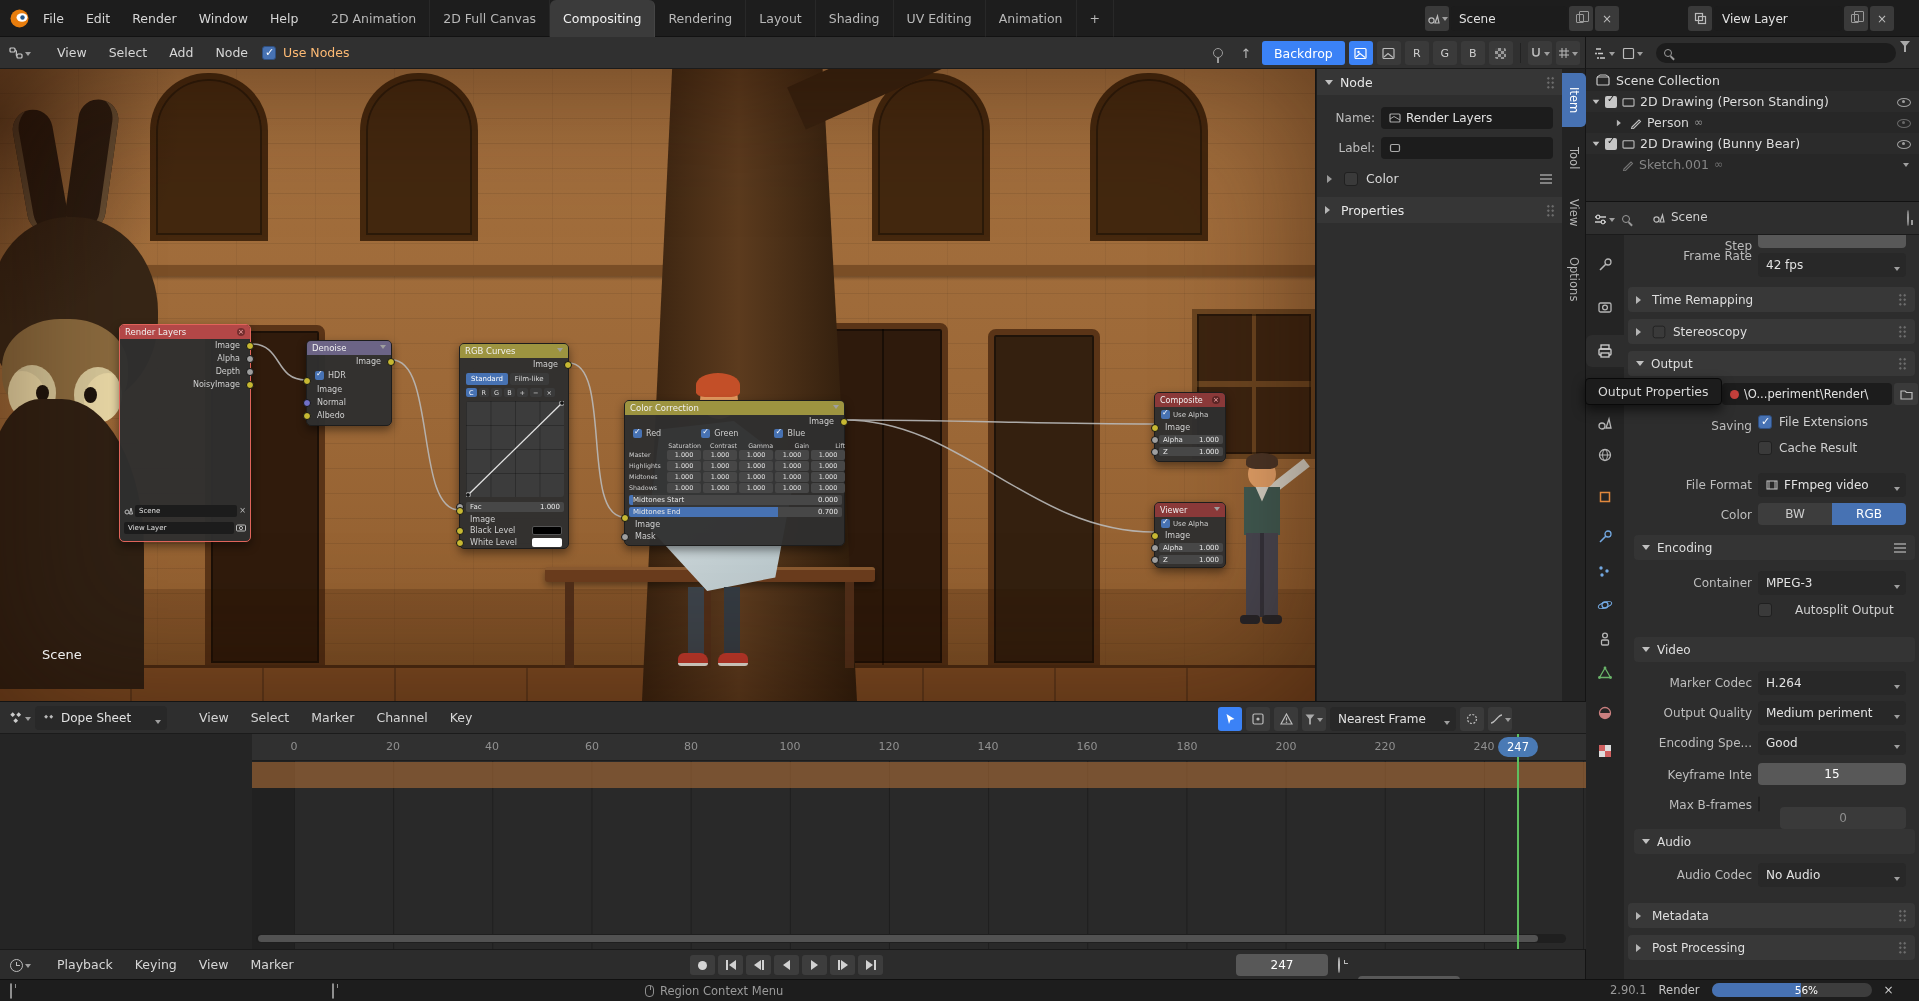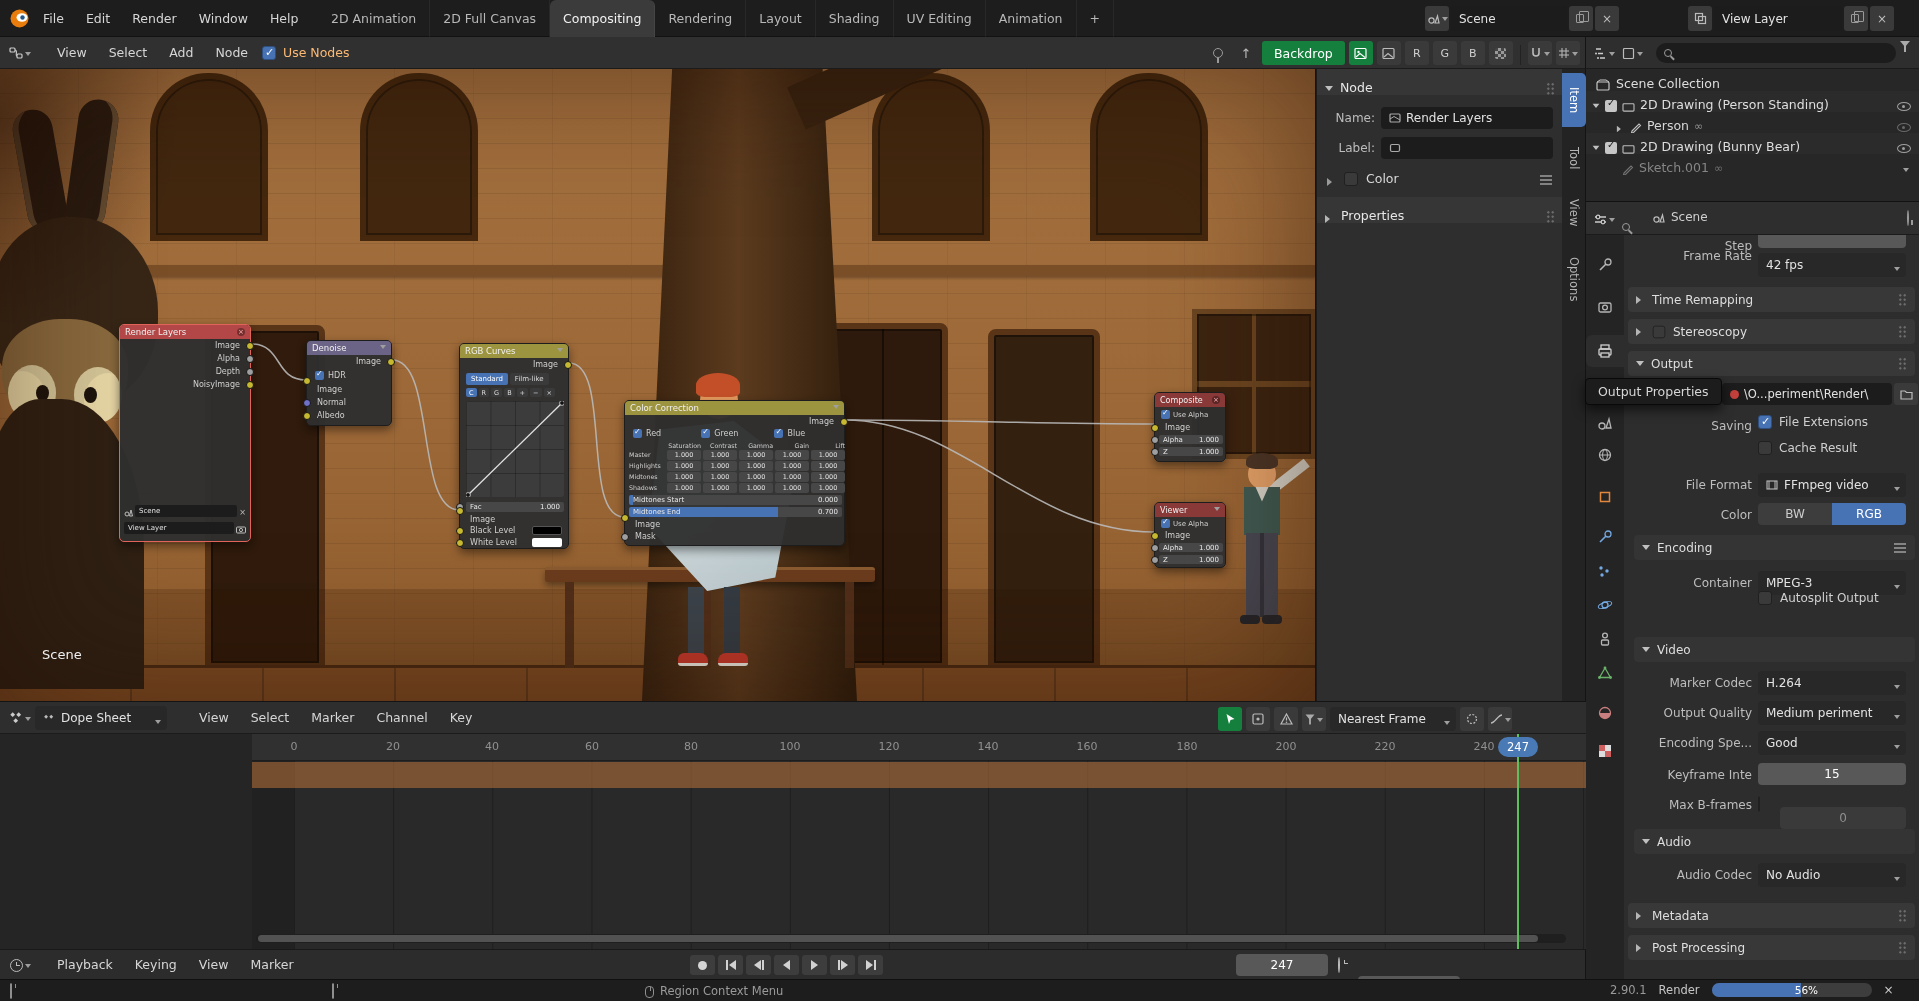--- a/index.html
+++ b/index.html
@@ -1,39 +1,39 @@
 <!DOCTYPE html>
 <html><head>
 <meta charset="utf-8">
 <style>
 *{margin:0;padding:0;box-sizing:border-box}
 body{font-family:"DejaVu Sans",sans-serif;background:#111}
 #app{position:relative;width:1919px;height:1001px;background:#1d1d1d;overflow:hidden;color:#d4d4d4;font-size:12px}
 .abs{position:absolute}
-.row{display:flex;align-items:flex-end}
+.row{display:flex;align-items:center}
 .mi{padding:0 11px;font-size:12.5px;color:#d6d6d6;line-height:32px;cursor:default}
 .cv{width:0;height:0;border:3.5px solid transparent;border-top:4.5px solid #9f9f9f;margin-top:4px}
 .tr{width:0;height:0;border:4px solid transparent;border-left:5px solid #b5b5b5}
 .td{width:0;height:0;border:4.5px solid transparent;border-top:5.5px solid #c0c0c0;margin-top:4px}
 .grip{width:9px;height:13px;opacity:.5;background-image:radial-gradient(#aaa 1px,transparent 1.3px);background-size:4.5px 4.5px}
 .dd{background:#282828;border-radius:4px;height:24px;display:flex;align-items:center;gap:6px;padding:0 20px 0 8px;font-size:12px;color:#e2e2e2;position:relative}
 .dd .cv{position:absolute;right:6px;top:10px}
 .sld{background:#585858;border-radius:4px;height:22px;display:flex;align-items:center;justify-content:center;font-size:12px;color:#fff;position:relative;overflow:hidden}
 .fld{background:#1c1c1c;border-radius:4px;height:22px;display:flex;align-items:center;gap:5px;padding:0 8px;font-size:12px;color:#e2e2e2}
 .chk{width:14px;height:14px;border-radius:3px;background:#3a3a3a;border:1px solid #202020;position:relative;flex:none}
 .chk.on{background:#4772b3;border-color:#2f4f80}
 .chk.on::after{content:"✓";position:absolute;left:2px;top:-1px;font-size:11px;color:#fff}
 .phead{background:#383838;border-radius:4px;height:25px;display:flex;align-items:center;gap:7px;padding:0 8px;font-size:12px;color:#dedede}
 .plabel{position:absolute;width:128px;text-align:right;font-size:12px;color:#bdbdbd;line-height:22px}
 .pw{position:absolute;left:134px;width:148px}
 .wtab{padding:0 13px;font-size:12.5px;color:#b8b8b8;line-height:37px;border-right:1px solid rgba(255,255,255,.05);cursor:default}
 .wtab.act{background:#3b3b3b;color:#f2f2f2;border-radius:6px 6px 0 0}
 .ibtn{height:24px;min-width:24px;border-radius:3px;display:flex;align-items:center;justify-content:center;gap:2px;color:#cfcfcf}
 .ibtn.dk{background:#3a3a3a}
-.ibtn.blue{background:#15803d;color:#fff}
+.ibtn.blue{background:#3b82f6;color:#fff}
 .vtab{position:absolute;left:0;width:24px;writing-mode:vertical-rl;text-orientation:mixed;font-size:11.5px;color:#b5b5b5;display:flex;align-items:center;justify-content:center;border-radius:0 5px 5px 0;cursor:default}
 .vtab.act{background:#4772b3;color:#fff}
 .mag{width:8px;height:8px;border:1.5px solid #9a9a9a;border-radius:50%;position:relative;flex:none}
 .mag::after{content:"";position:absolute;width:5px;height:1.5px;background:#9a9a9a;transform:rotate(45deg);right:-4px;bottom:-2px}
 .eye{width:14px;height:12px;position:relative;flex:none}
 .eye::before{content:"";position:absolute;left:0;top:2px;width:12px;height:7px;border:1px solid #9f9f9f;border-radius:50%}
 .eye::after{content:"";position:absolute;left:5px;top:4.5px;width:3px;height:3px;background:#9f9f9f;border-radius:50%}
 .mouse{width:9px;height:12px;border:1px solid #8f8f8f;border-radius:4px;position:relative;flex:none}
 .mouse::before{content:"";position:absolute;left:3.5px;top:0;width:1px;height:4px;background:#8f8f8f}
 .funnel{width:0;height:0;border:5px solid transparent;border-top:6px solid #aaa;position:relative}
@@ -757,21 +757,21 @@
         <span>Encoding</span>
         <svg class="ic" width="14" height="12" viewBox="0 0 14 12" style="margin-left:auto">
           <path d="M1 2 H13 M1 6 H13 M1 10 H13" stroke="#9f9f9f" stroke-width="1.6"></path>
         </svg>
       </div>
   <span class="plabel" style="top:337px">Container</span>
   <span class="dd pw" style="top:336px">
         <span>MPEG-3</span>
         <span class="cv"></span>
       </span>
-  <div class="row pw" style="top:356px;gap:8px">
+  <div class="row pw" style="top:368px;gap:23px">
         <span class="chk"></span>
         <span style="color:#cfcfcf">Autosplit Output</span>
       </div>
   <div class="phead" style="position:absolute;left:10px;top:402px;width:281px;background:#343434">
         <span class="td"></span>
         <span>Video</span>
       </div>
   <span class="plabel" style="top:437px">Marker Codec</span>
   <span class="dd pw" style="top:436px">
         <span>H.264</span>

